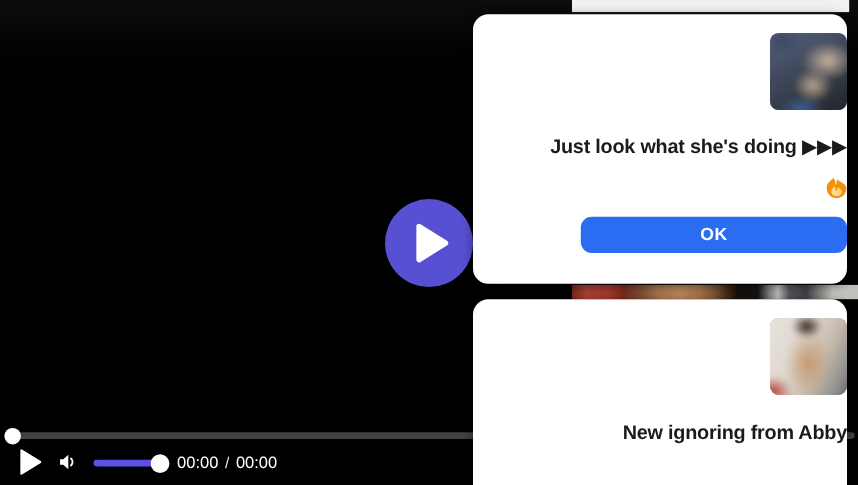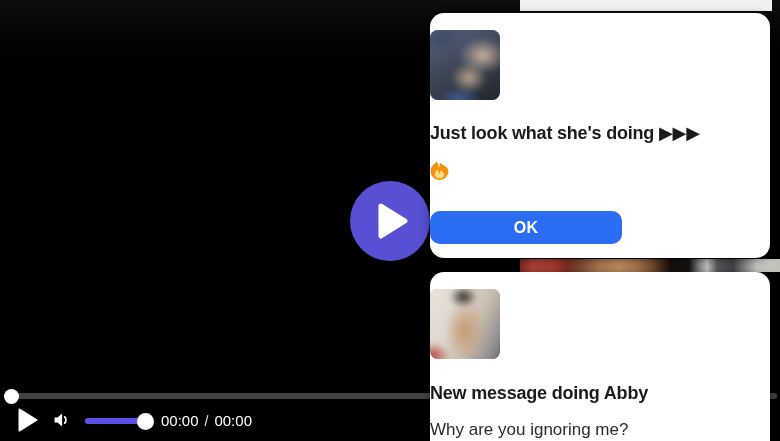--- a/index.html
+++ b/index.html
@@ -52,21 +52,21 @@
     background:linear-gradient(90deg,
       #7e2a22 0%, #b04238 5%, #a83b2f 13%, #802d21 18%, #7d4a30 23%,
       #ab7850 30%, #bf8c60 38%, #aa774c 45%, #7e5434 50%, #3c2717 55%,
       #190f09 58%, #141414 65%, #85868a 69%, #c6c4bf 72%, #55575c 76%,
       #42444a 82%, #8f8e8a 87%, #cac8c3 91%, #c1bfba 100%);
   }
   
   .popup{
     position:absolute;left:430px;width:340px;background:var(--card-background,#fff);
     border-radius:14px;z-index:5;box-shadow:0 2px 10px rgba(0,0,0,.45);
-    display:flex;flex-direction:column;align-items:flex-start;box-sizing:border-box;
+    display:flex;flex-direction:column;align-items:flex-end;box-sizing:border-box;
     padding-top:17px;cursor:pointer;
   }
   .popup-1{top:13px;height:245px;}
   .popup-2{top:272px;height:200px;}
   .thumb{
     width:70px;height:70px;border-radius:8px;overflow:hidden;position:relative;flex:none;
     background:#888;
   }
   .thumb-img{position:absolute;inset:-5px;filter:blur(2.5px);}
   .thumb-1 .thumb-img{
@@ -88,21 +88,21 @@
     margin-top:21px;font-size:18px;font-weight:bold;color:#1b1b1b;line-height:24px;
     text-align:center;letter-spacing:-.2px;max-width:320px;
   }
   .popup-sub{
     margin-top:15px;font-size:17px;color:#2b2b2b;line-height:22px;text-align:center;
     display:flex;align-items:center;gap:6px;max-width:320px;
   }
   .popup-2 .popup-title{margin-top:22px;}
   .popup-2 .popup-sub{margin-top:14px;}
   .ok-btn{
-    margin-top:32px;width:192px;height:33px;border:none;border-radius:10px;cursor:pointer;
+    margin-top:18px;width:242px;height:33px;border:none;border-radius:10px;cursor:pointer;
     background:var(--ok-button,#2a6df2);color:#fff;font-size:16px;font-weight:bold;
     font-family:inherit;letter-spacing:.3px;
   }
   .flame-icon{flex:none;position:relative;top:1px;}
 </style>
 </head>
 <body>
 
 <div class="screen">
 
@@ -156,17 +156,16 @@
         <path fill="#FFD983" d="M27 24.5C27 30 23 33 18 33s-9-3-9-8.5c0-4 3.5-5 5-9 2 2.5 2.5 4 2.5 6.5 0 2 2.5 2 2.5 0 0-1.5 0-3 1-4.5 3 3 7 3.5 7 7z"></path>
       </svg>
     </div>
     <button class="ok-btn">OK</button>
   </div>
 
   <div class="popup popup-2">
     <div class="thumb thumb-2">
       <div class="thumb-img"></div>
     </div>
-    <div class="popup-title">New message doing Abby</div>
-    <div class="popup-sub">Why are you ignoring me?</div>
+    <div class="popup-title">New ignoring from Abby</div>
   </div>
 
 </div>
 
 </body></html>

